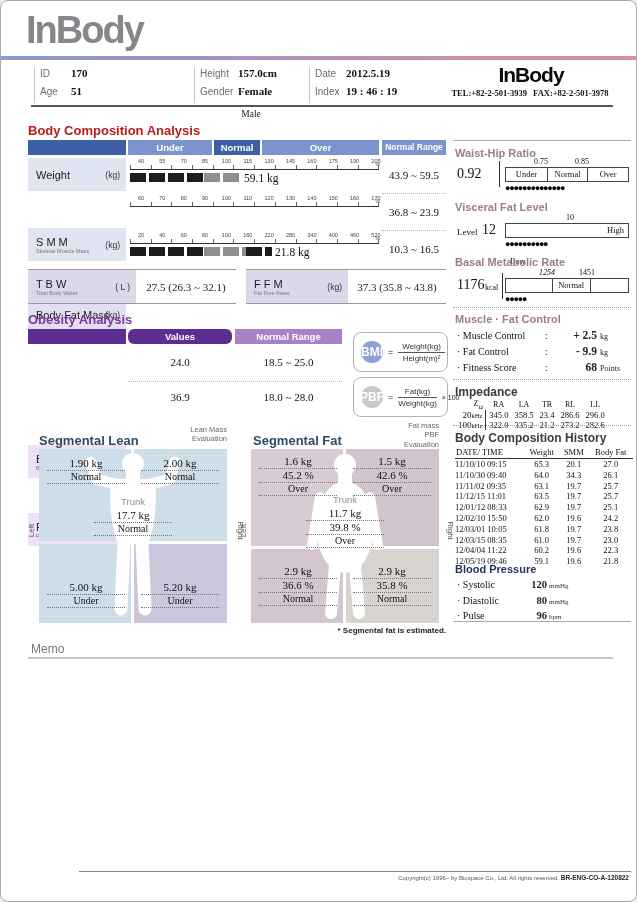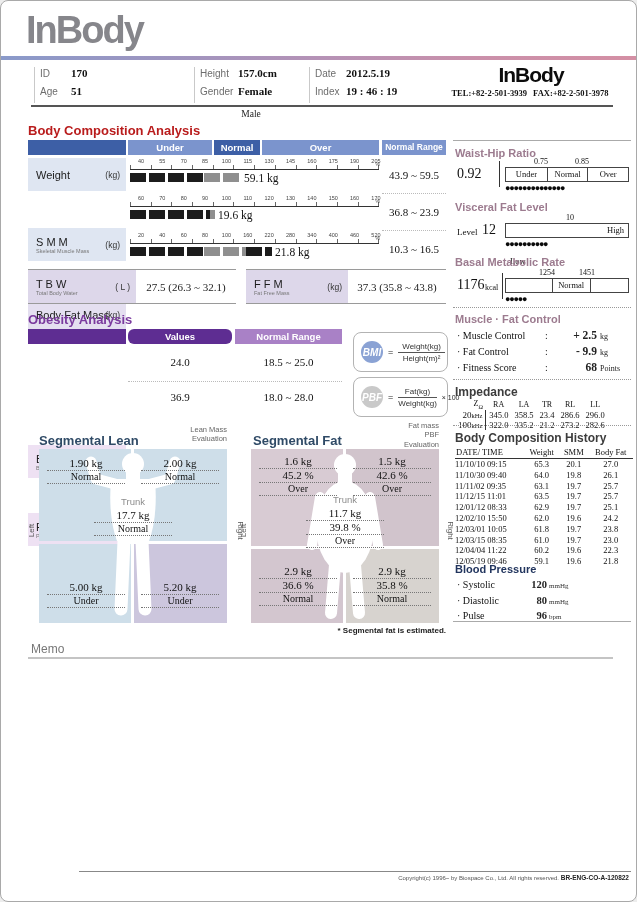--- a/index.html
+++ b/index.html
@@ -48,22 +48,22 @@
 
   
   .band{border-top:1px solid #9a9a9a;border-bottom:1px solid #9a9a9a;}
   .band-lab{background:#ddd7ea;position:relative;display:flex;flex-direction:column;justify-content:center;padding-left:8px;}
   .band-val{font-family:"Liberation Serif",serif;font-size:11px;display:flex;align-items:center;justify-content:center;}
 
   
   .bg-pdk{background:#5e2d92;} .bg-plt{background:#a981c6;}
   .ob-lab{background:#eee1f3;}
   .formula{border:1.5px solid #b3b3b3;border-radius:8px;display:flex;align-items:center;padding:0 7px;gap:5px;background:#fff;}
-  .badge{width:22px;height:22px;border-radius:50%;color:#fff;font-size:10px;font-weight:bold;
-         display:flex;align-items:center;justify-content:center;flex:0 0 22px;font-style:italic;}
+  .badge{width:22px;height:22px;border-radius:50%;color:#fff;font-size:12px;font-weight:bold;
+         display:flex;align-items:center;justify-content:center;flex:0 0 22px;}
   .frac{text-align:center;font-size:8px;color:#333;}
   .frac .num{border-bottom:1px solid #555;padding:0 4px 1px;}
   .frac .den{padding-top:1px;}
 
   
   .quad{position:absolute;}
   .seg-eval{font-size:7.5px;color:#666;text-align:right;white-space:pre-line;line-height:1.25;}
   .seg-item{position:absolute;width:78px;text-align:center;z-index:3;}
   .seg-v{font-family:"Liberation Serif",serif;font-size:11px;color:#111;border-bottom:1px dotted #777;display:block;padding-bottom:1px;}
   .seg-s{font-family:"Liberation Serif",serif;font-size:10px;color:#111;border-bottom:1px dotted #777;display:block;padding-bottom:1px;}
@@ -197,25 +197,20 @@
         <span class="tick">120</span>
         <span class="tick">130</span>
         <span class="tick">140</span>
         <span class="tick">150</span>
         <span class="tick">160</span>
         <span class="tick">170</span>
       </div>
     <div class="tickstrip" style="position:relative;">
         <span class="pct">%</span>
       </div>
-    <div class="barrow">
-      <div class="seg-black" style="width: 80px;"></div>
-      <div class="seg-gray" style="width: 5px;"></div>
-      <span class="barval">19.6 kg</span>
-    </div>
   </div>
   <div class="abs rangeval" style="left:381px;top:205px;width:64px;">36.8 ~ 23.9</div>
   <div class="abs dotrow" style="left:381px;top:229px;width:64px;"></div>
 
   <div class="abs lab-cell" style="left:27px;top:231px;width:90px;height:33px;background:#e4dff0;">
     <span class="lab-name">Body Fat Mass</span>
     <span class="lab-unit">(kg)</span>
   </div>
   <div class="abs" style="left:129px;top:231px;width:249px;">
     <div class="ruler-labels">
@@ -426,21 +421,21 @@
   <div class="abs gbox" style="left:504px;top:222px;width:122px;">
     <div class="gcell" style="width:55%;border-right:1px solid #444;text-align:left;padding-left:4px;margin-top:31px;">Low</div>
     <div class="gcell" style="width:45%;text-align:right;padding-right:4px;">High</div>
   </div>
   <div class="abs gdots" style="left:504px;top:239px;">●●●●●●●●●●</div>
 
   <div class="abs t-mauve" style="left:454px;top:255px;">Basal Metabolic Rate</div>
   <div class="abs gval" style="left:456px;top:276px;">1176</div>
   <div class="abs gunit" style="left:484px;top:282px;">kcal</div>
   <div class="abs gbar" style="left:501px;top:272px;height:26px;"></div>
-  <div class="abs gtick" style="left:538px;top:267px;">1254</div>
+  <div class="abs gtick" style="left:538px;top:267px;font-style:italic;">1254</div>
   <div class="abs gtick" style="left:578px;top:267px;">1451</div>
   <div class="abs gbox" style="left:504px;top:277px;width:122px;">
     <div class="gcell" style="width:38%;border-right:1px solid #444;"></div>
     <div class="gcell" style="width:31%;border-right:1px solid #444;">Normal</div>
     <div class="gcell" style="width:31%;"></div>
   </div>
   <div class="abs gdots" style="left:504px;top:294px;">●●●●●</div>
 
   <div class="abs dotsep" style="left:452px;top:306px;width:178px;"></div>
   <div class="abs t-mauve" style="left:454px;top:312px;">Muscle · Fat Control</div>
@@ -515,21 +510,21 @@
         <tr>
           <td>11/10/10 09:15</td>
           <td>65.3</td>
           <td>20.1</td>
           <td>27.0</td>
         </tr>
 
         <tr>
           <td>11/10/30 09:40</td>
           <td>64.0</td>
-          <td>19.8</td>
+          <td>34.3</td>
           <td>26.1</td>
         </tr>
 
         <tr>
           <td>11/11/02 09:35</td>
           <td>63.1</td>
           <td>19.7</td>
           <td>25.7</td>
         </tr>
 

